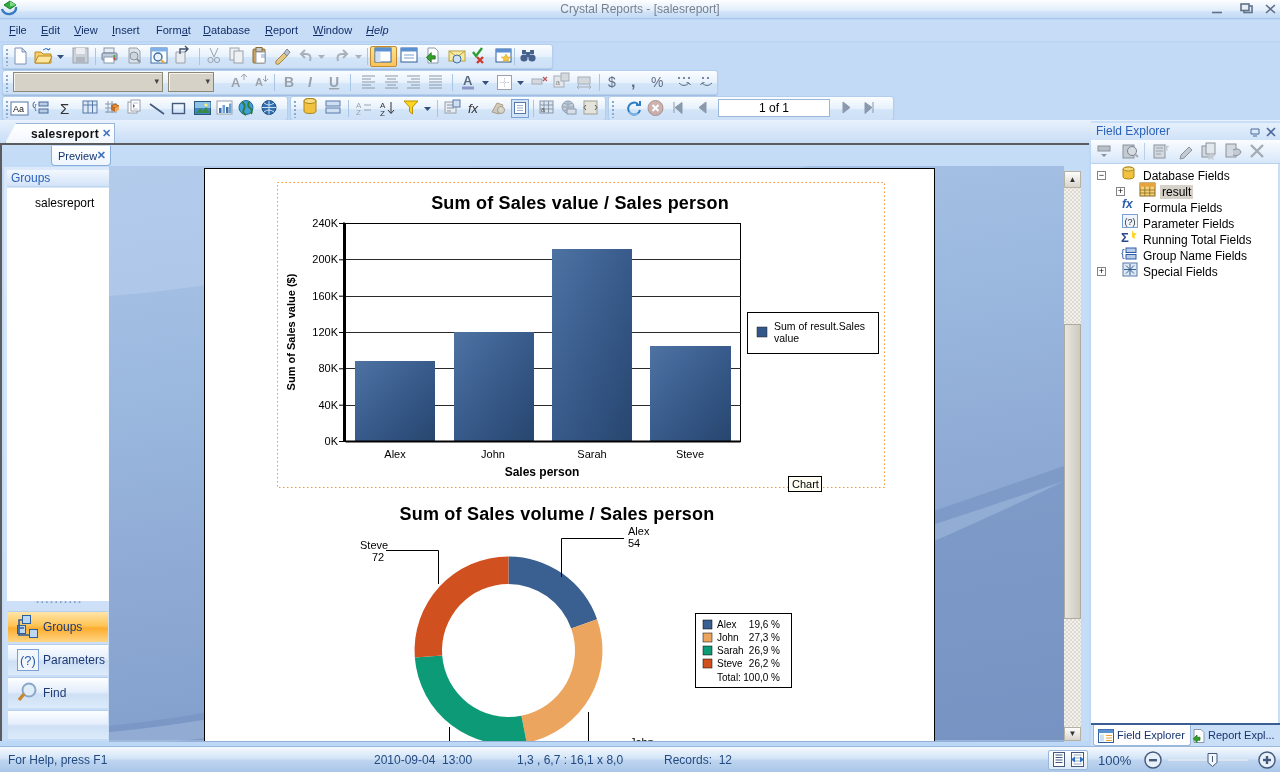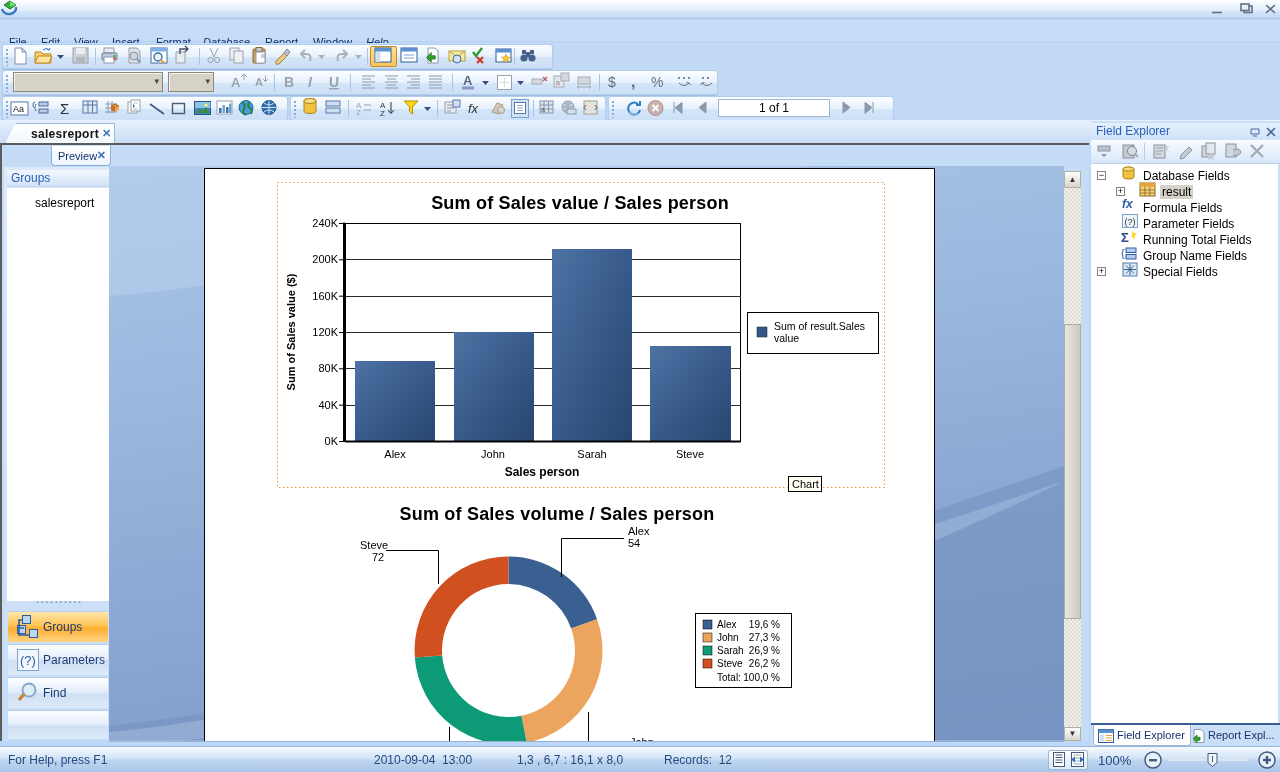--- a/index.html
+++ b/index.html
@@ -10,21 +10,21 @@
 
 
 #titlebar { left:0; top:0; width:1280px; height:19px;
   background:linear-gradient(#fdfeff, #e3eefb 55%, #cfe2f7 70%, #c4daf5);
   border-bottom:1px solid #a9c6e8; }
 #titletext { left:0; top:2px; width:1280px; text-align:center; font-size:12px; color:#77808f; }
 
 
 #menubar { left:0; top:20px; width:1280px; height:22px; background:#c6dcf7;
   border-bottom:1px solid #bad3f0; }
-#menubar span { position:absolute; top:16px; font-size:11px; color:#13306b; }
+#menubar span { position:absolute; top:4px; font-size:11px; color:#13306b; }
 #menubar u { text-decoration:underline; }
 
 
 #tbzone { left:0; top:43px; width:1280px; height:77px; background:#c3daf6; }
 .tbrow { position:absolute; left:0; width:1280px; height:25px; }
 .tbchunk { position:absolute; top:0; height:25px; border-radius:3px;
   background:linear-gradient(#fbfdff, #e7f1fc 50%, #d3e5f8 55%, #cde0f6);
   border:1px solid #b3cdec; box-shadow:0 1px 1px rgba(90,130,180,.35); }
 .grip { position:absolute; left:3px; top:4px; width:3px; height:17px;
   background-image:radial-gradient(circle at 1px 1px, #89a9cf 1px, transparent 1.3px);
@@ -110,36 +110,37 @@
 </head>
 <body>
 <div id="root">
 
   <div id="titlebar" class="abs"></div>
   <svg width="24" height="19" style="position:absolute;left:0;top:0;">
     <path d="M2,9 a7,6 0 1 0 14,-2" fill="none" stroke="#3a7ac0" stroke-width="2.4"></path>
     <path d="M10,1 l6,4 l-6,4 l-6,-4 z" fill="#2fae3e" stroke="#1a7a28"></path>
     <path d="M10,1 l6,4 l-6,1.5 z" fill="#7fd98a"></path>
   </svg>
+  <div id="titletext" class="abs">Crystal Reports - [salesreport]</div>
   <svg width="80" height="19" style="position:absolute; left:1200px; top:0;">
     <g stroke="#5f7288" fill="none" stroke-width="1.6">
       <line x1="12" y1="12.5" x2="22" y2="12.5"></line>
       <rect x="44" y="6" width="8" height="6.5"></rect>
       <rect x="41" y="4" width="8" height="6.5" fill="#e8eef6"></rect>
       <path d="M66,5 l9,8 m0,-8 l-9,8"></path>
     </g>
   </svg>
 
   <div id="menubar" class="abs">
     <span style="left:9px;"><u>F</u>ile</span>
     <span style="left:41px;"><u>E</u>dit</span>
     <span style="left:74px;"><u>V</u>iew</span>
     <span style="left:112px;"><u>I</u>nsert</span>
     <span style="left:156px;">Form<u>a</u>t</span>
-    <span style="left:203px;font-style:italic;"><u>D</u>atabase</span>
+    <span style="left:203px;"><u>D</u>atabase</span>
     <span style="left:265px;"><u>R</u>eport</span>
     <span style="left:313px;"><u>W</u>indow</span>
     <span style="left:366px;font-style:italic;"><u>H</u>elp</span>
   </div>
 
   <div id="tbzone" class="abs">
     <div class="tbrow" style="top:1px;">
       <div class="tbchunk" style="left:2px; width:551px;"></div>
       <div class="grip" style="left:6px; top:5px;"></div>
       <div style="position:absolute;left:370px;top:2px;width:27px;height:21px;background:linear-gradient(#fee290,#fbc35c);border:1px solid #c08c2e;border-radius:2px;"></div>

